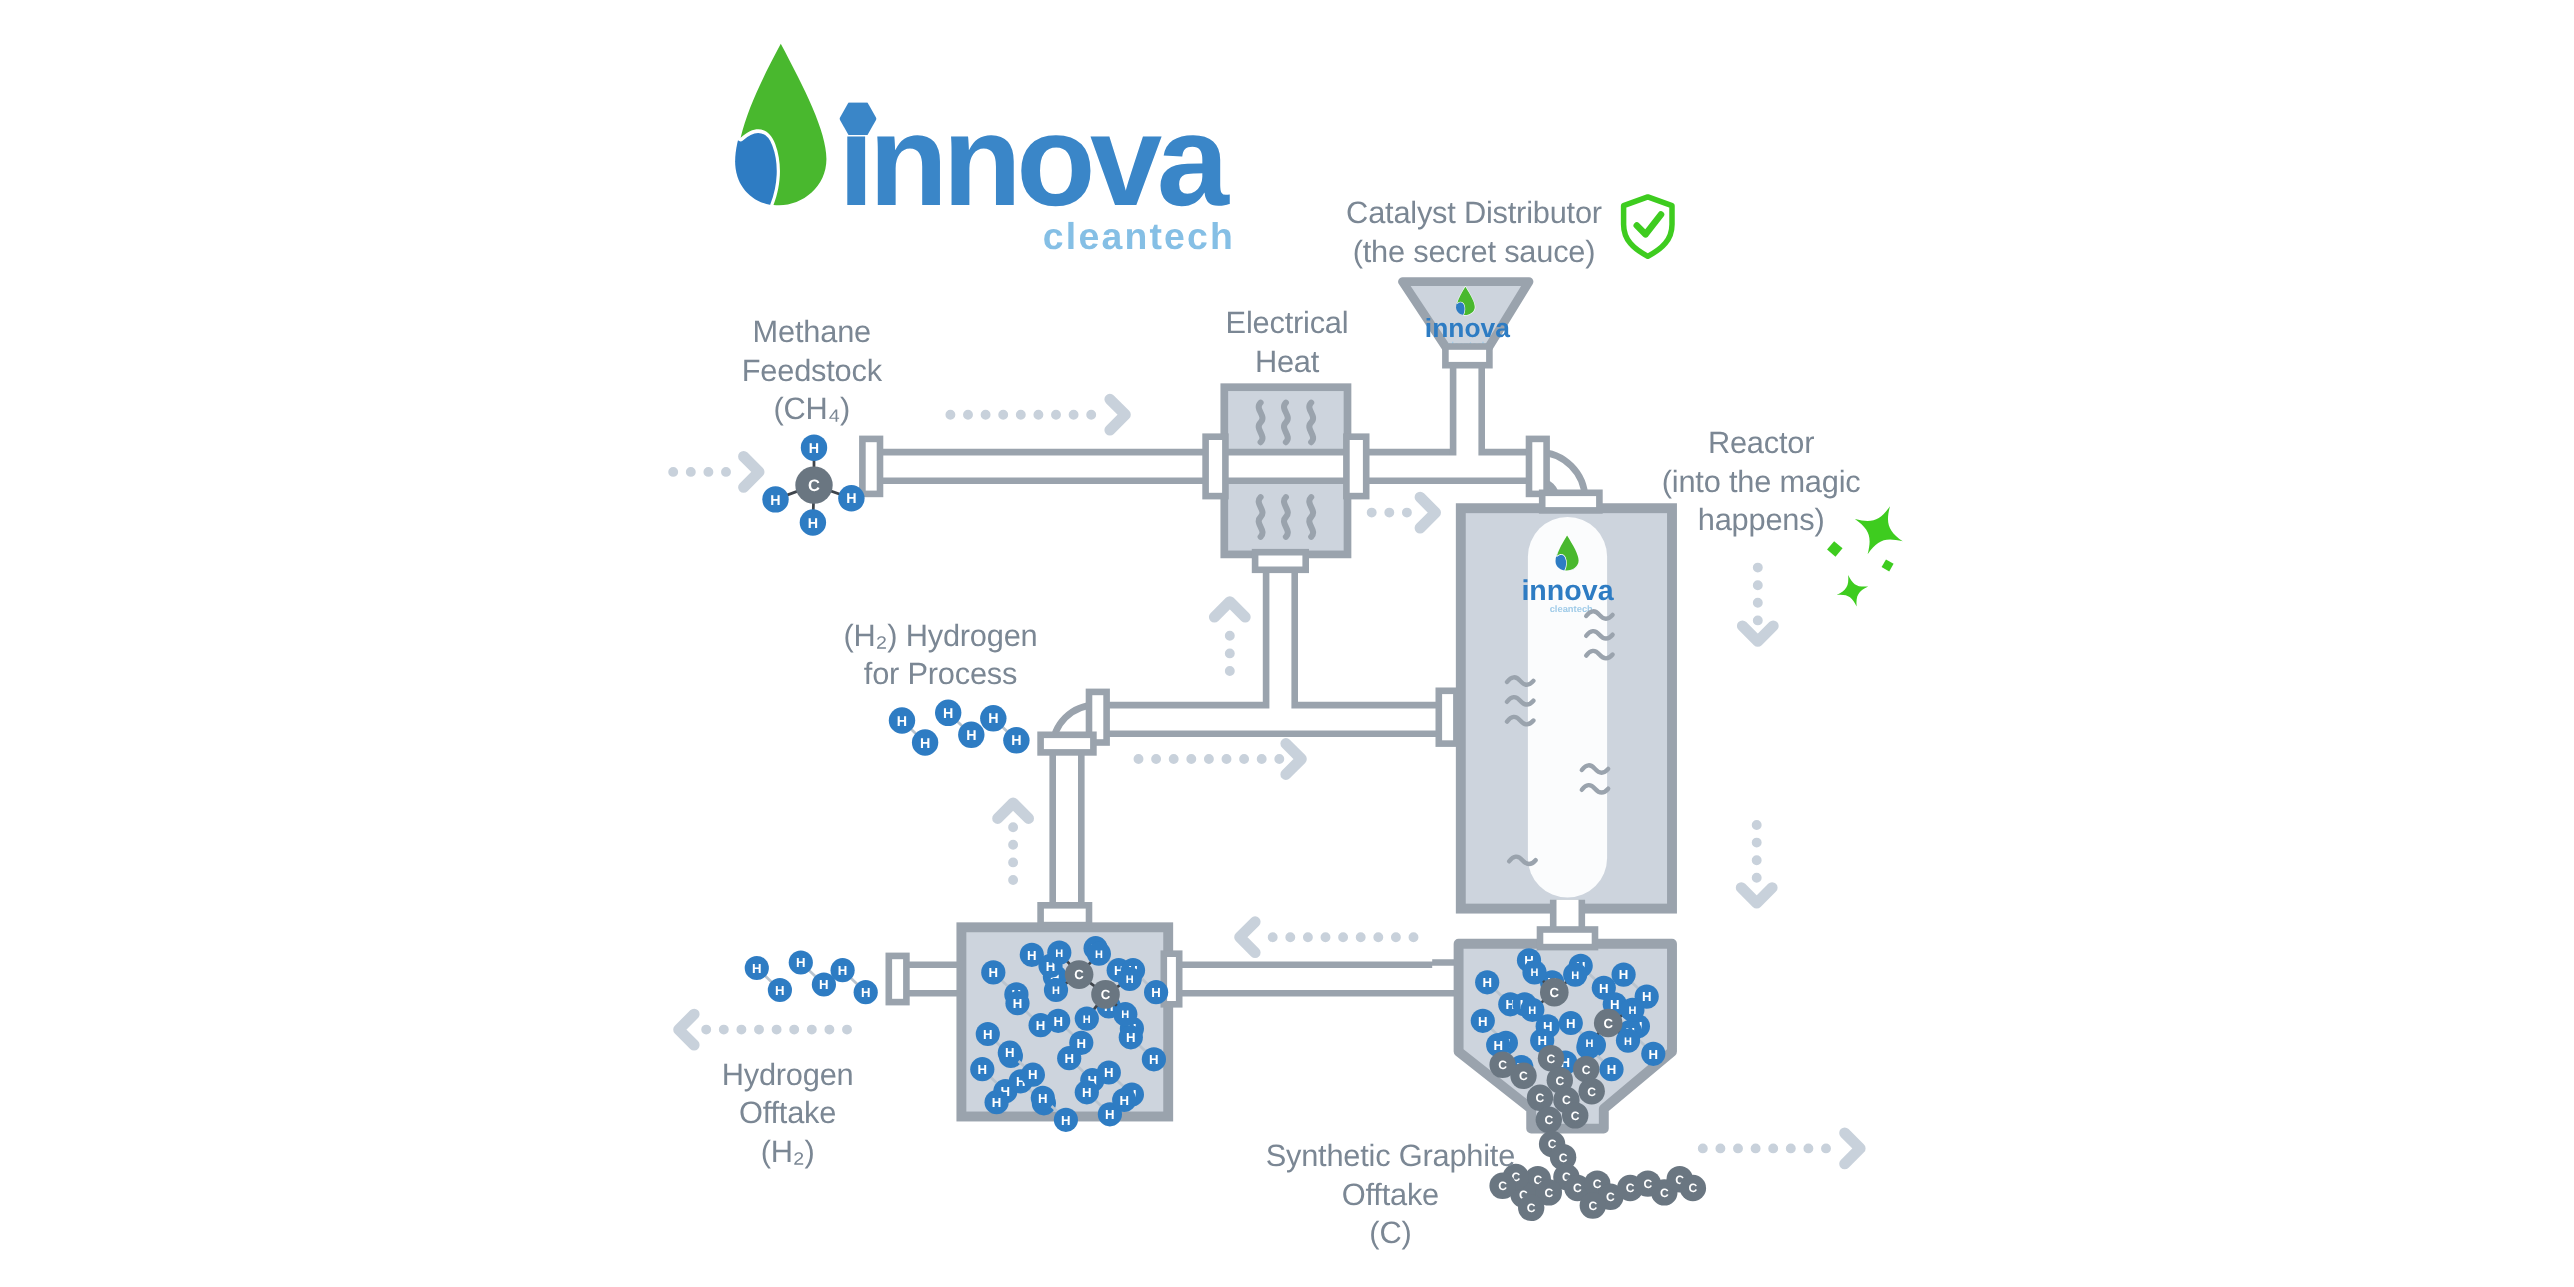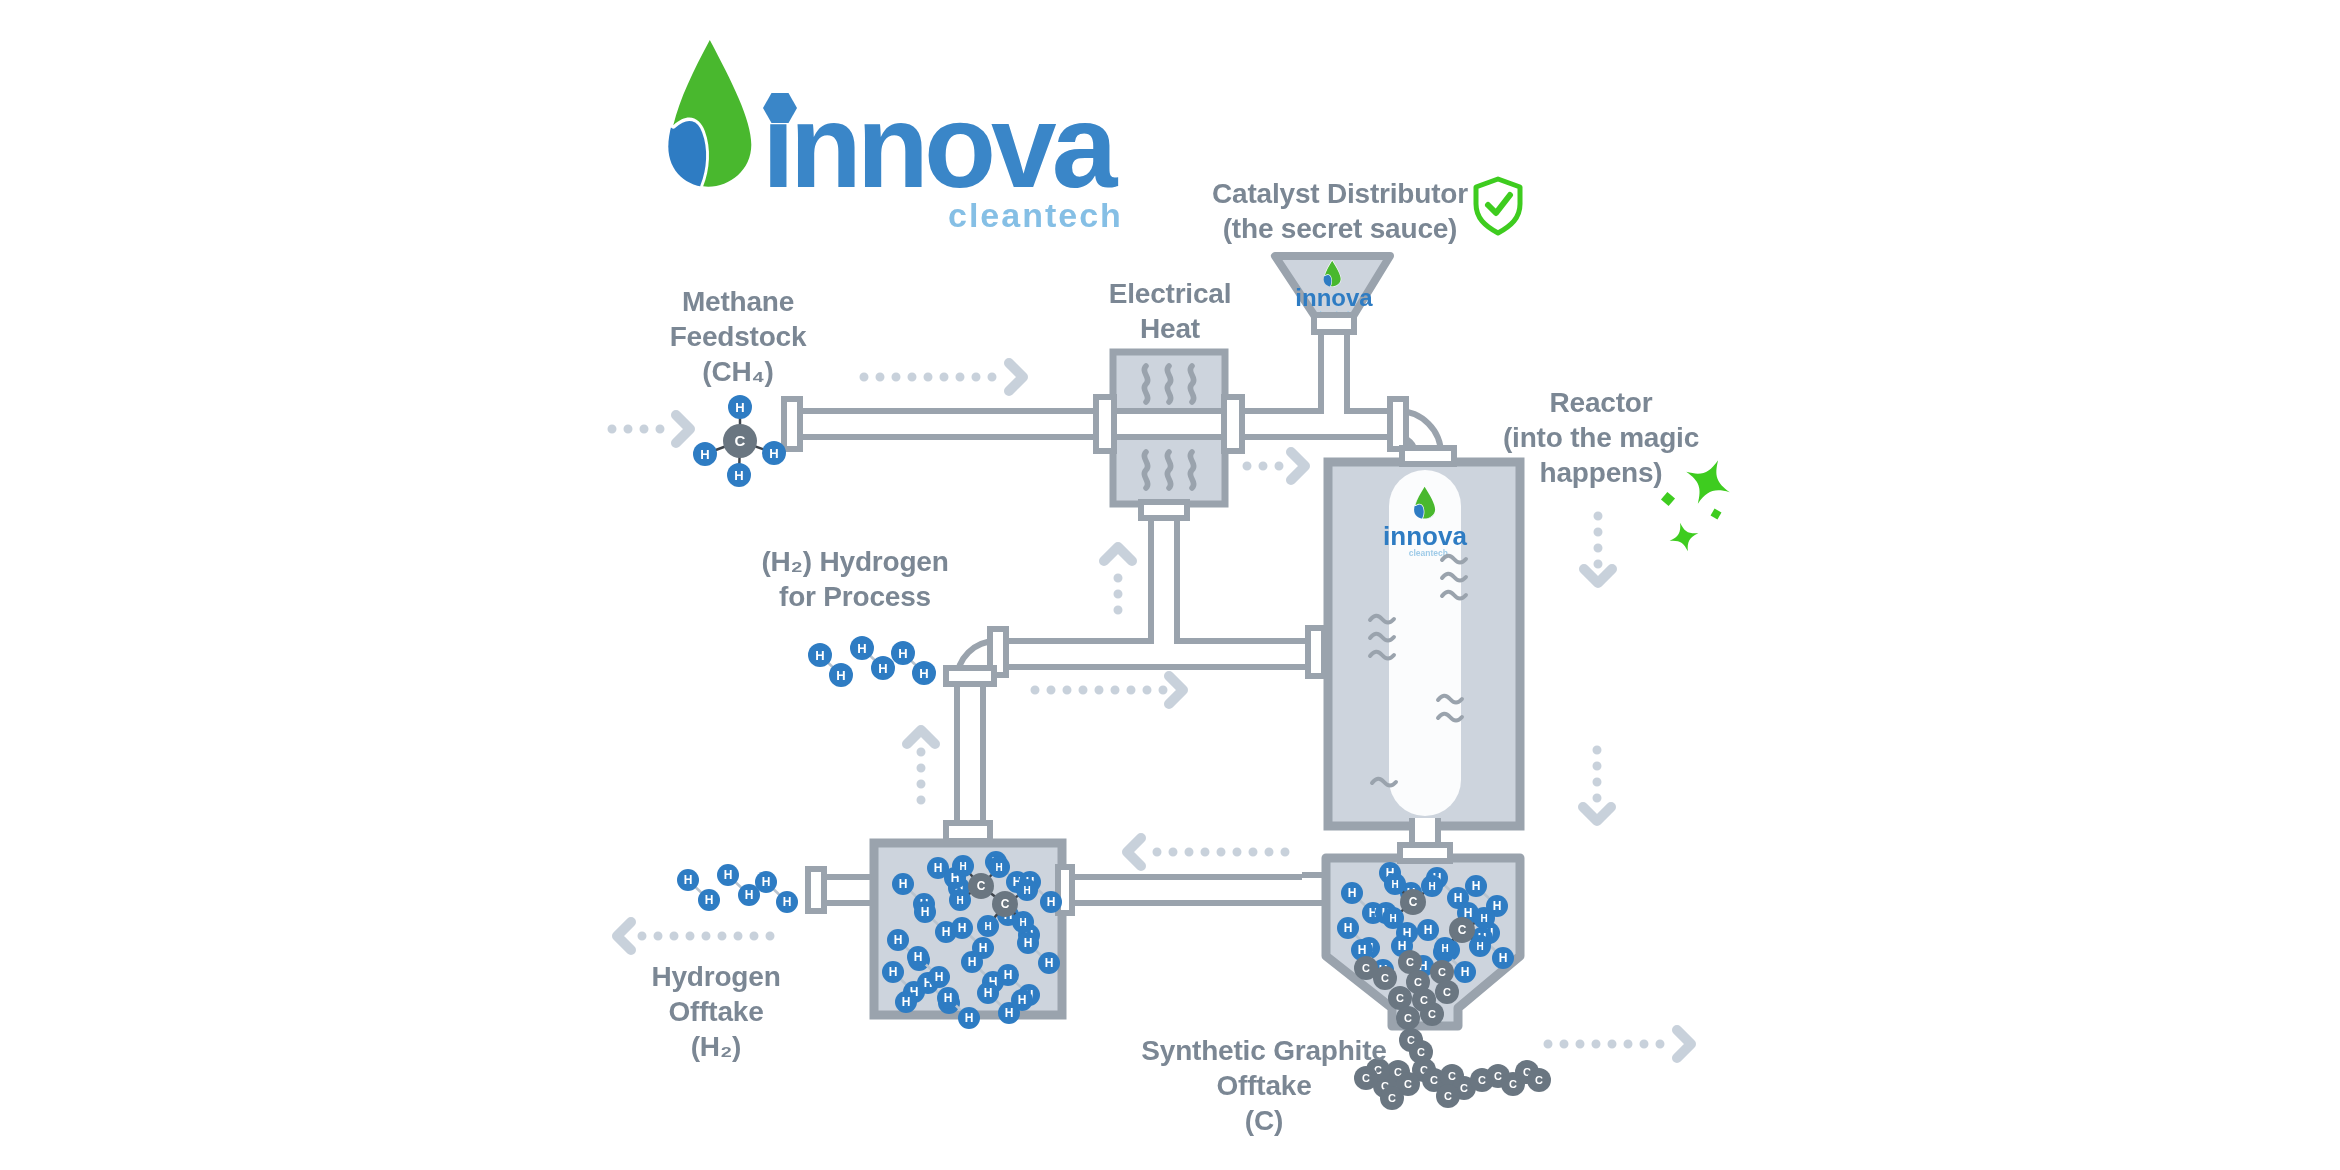--- a/index.html
+++ b/index.html
@@ -1,18 +1,18 @@
 <!DOCTYPE html>
 <html><head>
 <meta charset="utf-8">
 <style>
   html,body{margin:0;padding:0;background:#fff;}
   .canvas{position:relative;width:2340px;height:1170px;background:#ffffff;overflow:hidden;
           font-family:"Liberation Sans","DejaVu Sans",sans-serif;}
-  .lbl{position:absolute;width:360px;text-align:center;color:#7b8794;font-weight:700;
+  .lbl{position:absolute;width:360px;text-align:center;color:#7b8794;font-weight:400;
        font-size:28px;line-height:35px;white-space:pre-line;letter-spacing:-0.2px;}
   #diagram{position:absolute;left:0;top:0;}
   .logo-name{position:absolute;left:762px;top:78px;font-size:118px;font-weight:700;
              color:#3a86c8;letter-spacing:-5px;}
   .logo-hex{position:absolute;left:763px;top:93px;width:34px;height:30px;background:#3a86c8;
             clip-path:polygon(25% 0,75% 0,100% 50%,75% 100%,25% 100%,0 50%);}
   .logo-tag{position:absolute;left:948px;top:196px;font-size:34px;font-weight:700;
             color:#85bfe5;letter-spacing:2px;}
 </style>
 </head>
@@ -483,21 +483,21 @@
   <div class="lbl" style="left:558px;top:284px">Methane
 Feedstock
 (CH₄)</div>
   <div class="lbl" style="left:990px;top:276px">Electrical
 Heat</div>
   <div class="lbl" style="left:1160px;top:176px">Catalyst Distributor
 (the secret sauce)</div>
   <div class="lbl" style="left:1421px;top:385px">Reactor
 (into the magic
 happens)</div>
-  <div class="lbl" style="left:675px;top:544px">(H₂) Hydrogen
+  <div class="lbl" style="left:675px;top:560px">(H₂) Hydrogen
 for Process</div>
   <div class="lbl" style="left:536px;top:959px">Hydrogen
 Offtake
 (H₂)</div>
   <div class="lbl" style="left:1084px;top:1033px">Synthetic Graphite
 Offtake
 (C)</div>
 </div>
 
 </body></html>

